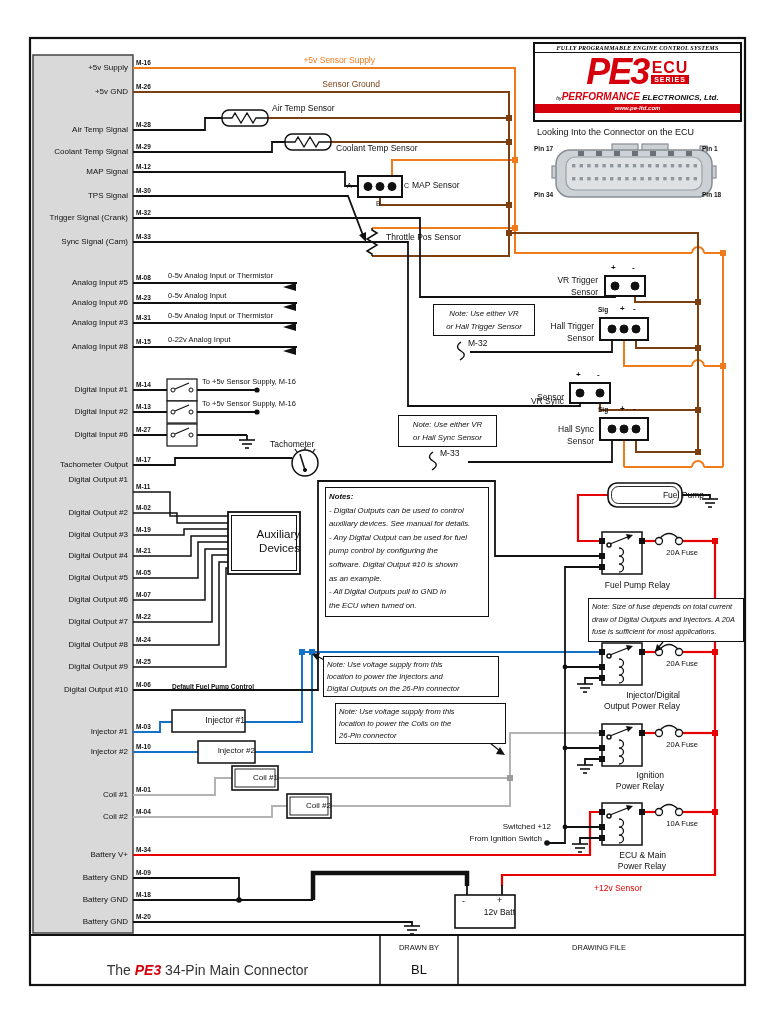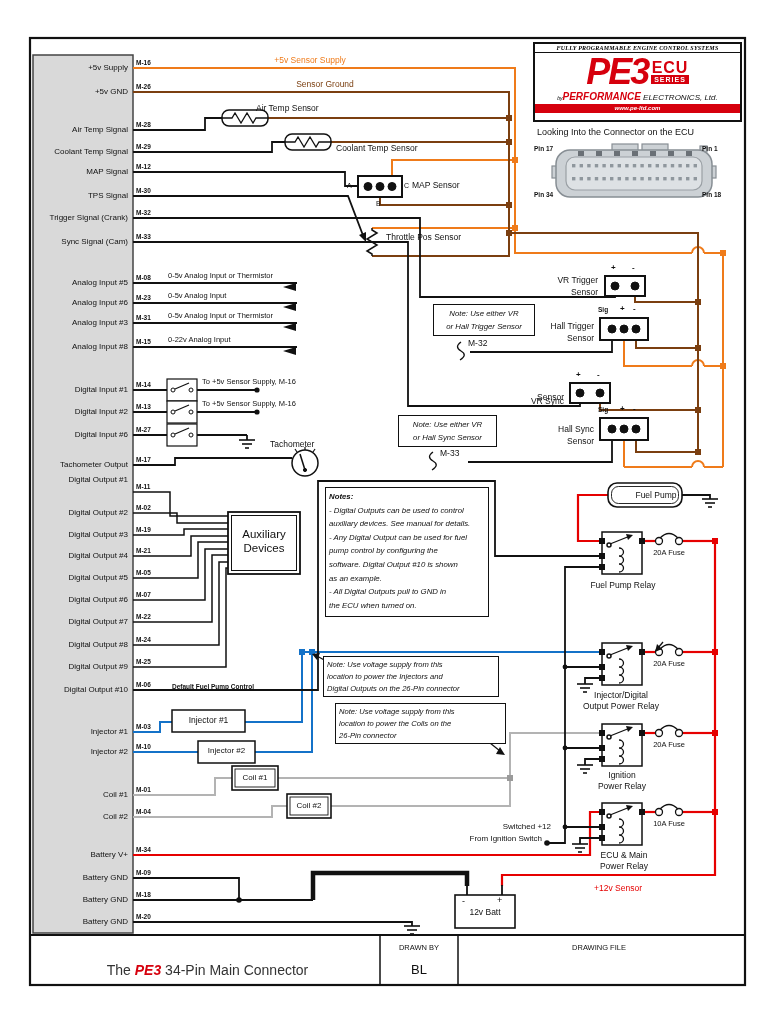--- a/index.html
+++ b/index.html
@@ -1,36 +1,36 @@
 <!DOCTYPE html>
 <html><head>
 <meta charset="utf-8">
 <style>
   html,body{margin:0;padding:0;background:#fff;font-family:"Liberation Sans",sans-serif;}
   #page{position:relative;width:768px;height:1024px;background:#fff;overflow:hidden;}
   svg{position:absolute;left:0;top:0;}
   .lbl{position:absolute;font-size:8.5px;line-height:10px;color:#111;white-space:nowrap;}
-  .ctr{text-align:center;white-space:normal;}
+  .ctr{text-align:right;white-space:normal;}
   .rt{text-align:right;}
   .prow{position:absolute;left:36px;width:92px;text-align:right;font-size:8px;line-height:11px;color:#111;white-space:nowrap;}
   .pnum{position:absolute;left:136px;font-size:6.5px;font-weight:bold;line-height:8px;color:#111;white-space:nowrap;}
   .note{position:absolute;background:#fff;border:1.2px solid #111;padding:2px 3px;font-style:italic;color:#111;}
   .note div{white-space:nowrap;}
   .sign{position:absolute;font-size:8px;font-weight:bold;color:#111;line-height:9px;}
   .logo{position:absolute;left:533px;top:42px;width:209px;height:80px;border:2px solid #111;background:#fff;box-sizing:border-box;}
   .logo .tag{font-family:"Liberation Serif",serif;font-weight:bold;font-style:italic;font-size:6px;text-align:center;padding:1px 0;border-bottom:1px solid #111;letter-spacing:0.2px;}
   .logo .row{display:flex;align-items:center;justify-content:center;height:38px;}
   .logo .pe3{color:#d6000d;font-style:italic;font-weight:900;font-size:36px;letter-spacing:-2px;line-height:36px;}
   .logo .col{display:flex;flex-direction:column;align-items:center;margin-left:3px;}
   .logo .ecu{color:#d6000d;font-weight:900;font-size:16px;line-height:15px;letter-spacing:1px;}
   .logo .series{background:#d6000d;color:#fff;font-weight:900;font-size:7px;line-height:9px;padding:0 3px;letter-spacing:1px;}
   .logo .perf{text-align:center;margin-top:-1px;line-height:10px;}
   .logo .by{font-size:5px;font-style:italic;}
   .logo .comp1{color:#d6000d;font-weight:900;font-style:italic;font-size:10px;}
-  .logo .comp2{color:#111;font-weight:400;font-style:italic;font-size:8px;}
+  .logo .comp2{color:#111;font-weight:700;font-style:italic;font-size:8px;}
   .logo .site{background:#d6000d;color:#fff;font-size:6px;font-style:italic;font-weight:bold;text-align:center;line-height:9px;height:9px;margin-top:1px;}
   .tb{position:absolute;color:#111;}
 </style>
 </head>
 <body>
 
 <div id="page">
 
 <svg width="768" height="1024" viewBox="0 0 768 1024">
 
@@ -514,21 +514,21 @@
     <div class="pnum" style="top:846px">M-34</div>
 <div class="prow" style="top:872px">Battery GND</div>
     <div class="pnum" style="top:869px">M-09</div>
 <div class="prow" style="top:894px">Battery GND</div>
     <div class="pnum" style="top:891px">M-18</div>
 <div class="prow" style="top:916px">Battery GND</div>
     <div class="pnum" style="top:913px">M-20</div>
 
 <div class="lbl ctr" style="left:245px;top:55px;width:130px;color:#ef7b1a">+5v Sensor Supply</div>
 <div class="lbl ctr" style="left:270px;top:79px;width:110px;color:#7b3f10">Sensor Ground</div>
-<div class="lbl" style="left:256px;top:103px">Air Temp Sensor</div>
+<div class="lbl" style="left:272px;top:103px">Air Temp Sensor</div>
 <div class="lbl" style="left:336px;top:143px">Coolant Temp Sensor</div>
 <div class="lbl" style="left:412px;top:180px">MAP Sensor</div>
 <div class="lbl" style="left:347px;top:181px;font-size:7px">A</div>
 <div class="lbl" style="left:376px;top:199px;font-size:7px">B</div>
 <div class="lbl" style="left:404px;top:181px;font-size:7px">C</div>
 <div class="lbl" style="left:386px;top:232px">Throttle Pos Sensor</div>
 <div class="lbl" style="left:168px;top:271px;font-size:7.5px">0-5v Analog Input or  Thermistor</div>
 <div class="lbl" style="left:168px;top:291px;font-size:7.5px">0-5v Analog Input</div>
 <div class="lbl" style="left:168px;top:311px;font-size:7.5px">0-5v Analog Input or  Thermistor</div>
 <div class="lbl" style="left:168px;top:335px;font-size:7.5px">0-22v Analog Input</div>
@@ -587,20 +587,25 @@
   <div style="font-weight:bold">Notes:</div>
   <div>- Digital Outputs can be used to control</div>
   <div>auxiliary devices. See manual for details.</div>
   <div>- Any Digital Output can be used for fuel</div>
   <div>pump control by configuring the</div>
   <div>software. Digital Output #10 is shown</div>
   <div>as an example.</div>
   <div>- All Digital Outputs pull to GND in</div>
   <div>the ECU when turned on.</div>
 </div>
+<div class="note" style="left:588px;top:598px;width:148px;font-size:7.4px;line-height:12.6px">
+  <div>Note:  Size of fuse depends on total current</div>
+  <div>draw of Digital Outputs and Injectors. A 20A</div>
+  <div>fuse is sufficient for most applications.</div>
+</div>
 <div class="note" style="left:323px;top:656px;width:168px;font-size:7.6px;line-height:11.8px">
   <div>Note:  Use voltage supply from this</div>
   <div>location to power the Injectors and</div>
   <div>Digital Outputs on the 26-Pin connector</div>
 </div>
 <div class="note" style="left:335px;top:703px;width:163px;font-size:7.6px;line-height:11.8px">
   <div>Note:  Use voltage supply from this</div>
   <div>location to power the Coils on the</div>
   <div>26-Pin connector</div>
 </div>

